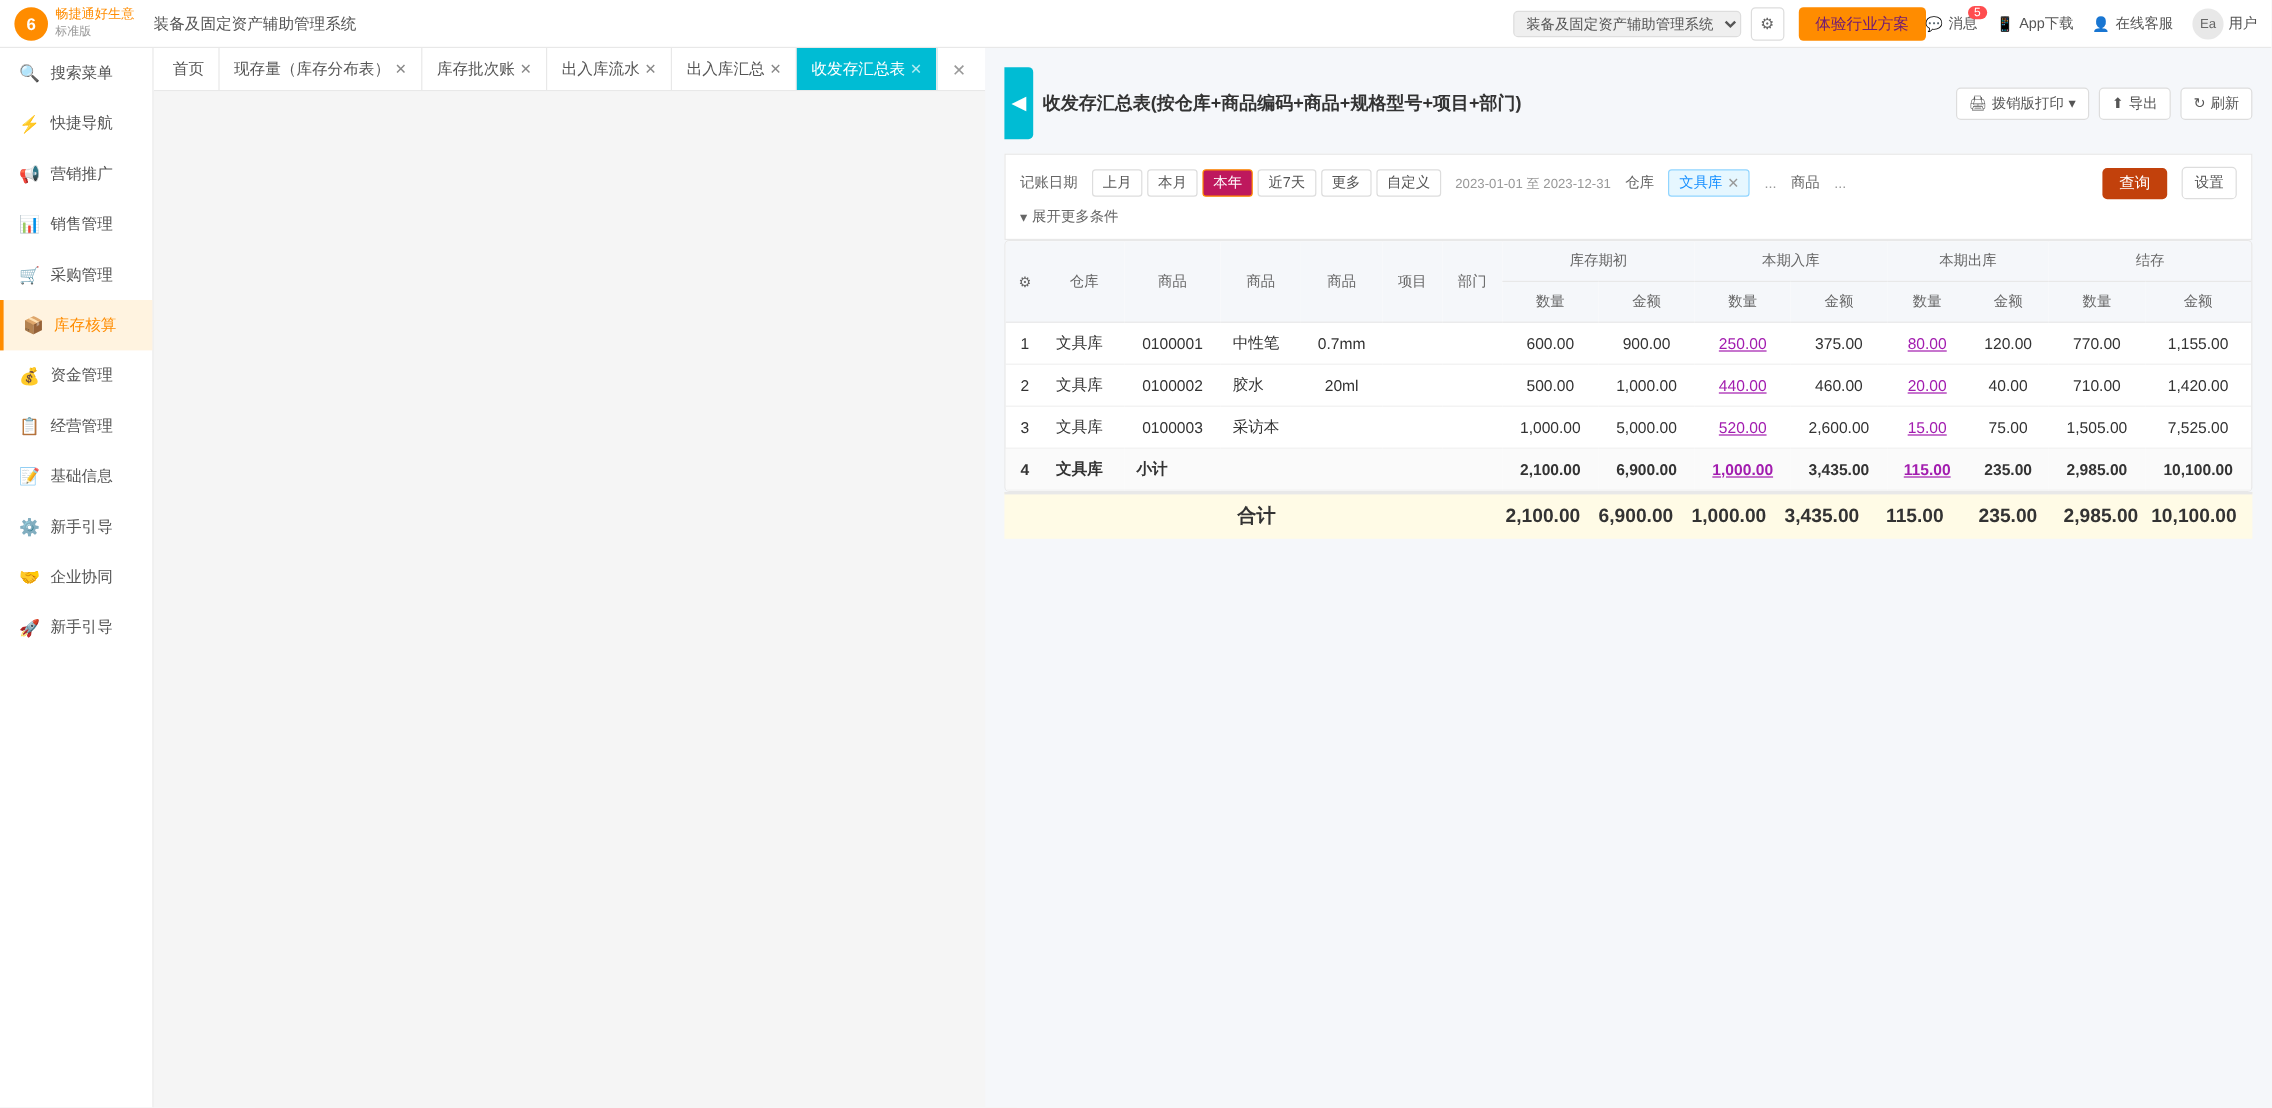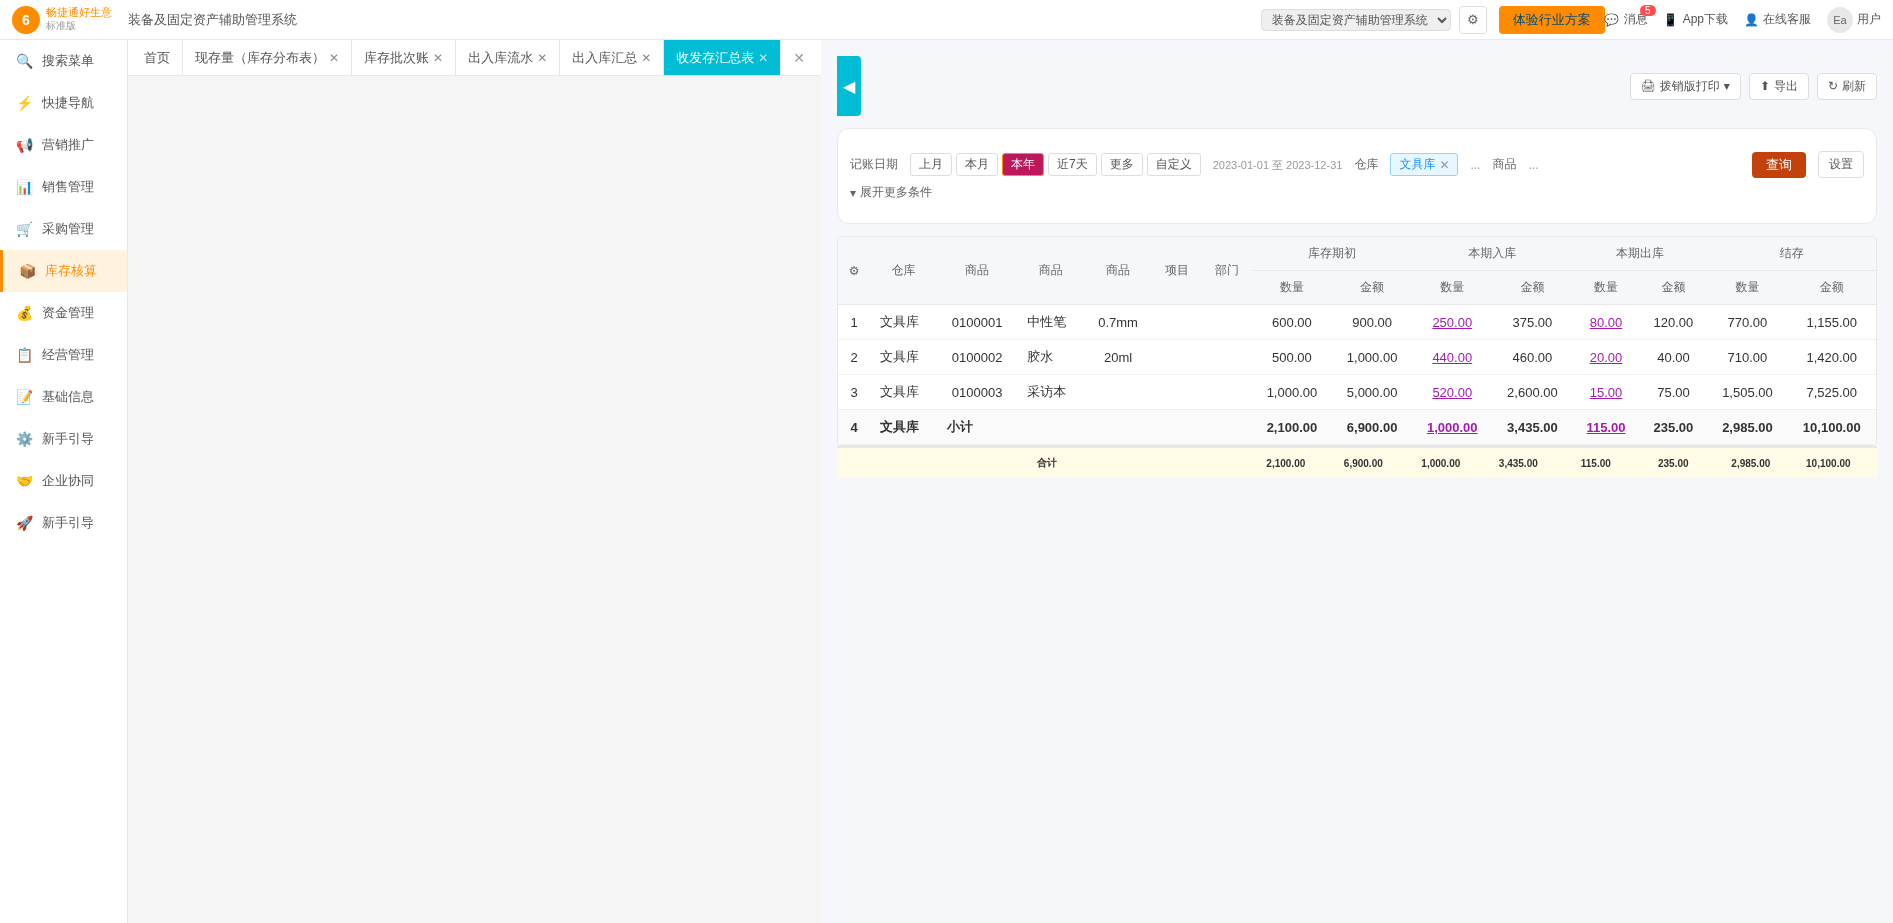--- a/index.html
+++ b/index.html
@@ -13,21 +13,21 @@
     .content-area { flex: 1; display: flex; flex-direction: row; overflow: hidden; }
 
     
     .logo-area { display: flex; align-items: center; gap: 6px; margin-right: 16px; }
     .logo-icon { width: 28px; height: 28px; background: #ff8c00; border-radius: 50%; display: flex; align-items: center; justify-content: center; color: white; font-size: 14px; font-weight: bold; }
     .logo-text { font-size: 11px; color: #ff8c00; line-height: 1.2; }
     .logo-badge { font-size: 10px; color: #999; }
     .system-title { font-size: 13px; color: #555; flex: 1; }
     .top-bar-select { border: 1px solid #ddd; border-radius: 4px; padding: 2px 6px; font-size: 12px; color: #555; margin-right: 8px; }
     .settings-btn { width: 28px; height: 28px; border: 1px solid #ddd; border-radius: 4px; display: flex; align-items: center; justify-content: center; cursor: pointer; margin-right: 12px; color: #666; }
-    .trial-btn { background: #ff8c00; color: #0c4a6e; border: none; border-radius: 4px; padding: 5px 14px; font-size: 13px; cursor: pointer; margin-right: auto; }
+    .trial-btn { background: #ff8c00; color: #701a75; border: none; border-radius: 4px; padding: 5px 14px; font-size: 13px; cursor: pointer; margin-right: auto; }
     .top-bar-actions { display: flex; align-items: center; gap: 16px; }
     .action-item { display: flex; align-items: center; gap: 4px; color: #555; font-size: 12px; cursor: pointer; position: relative; }
     .badge { position: absolute; top: -6px; right: -8px; background: #ff4d4f; color: white; border-radius: 8px; font-size: 10px; padding: 0 4px; min-width: 16px; text-align: center; }
     .user-avatar { width: 26px; height: 26px; background: #e8e8e8; border-radius: 50%; display: flex; align-items: center; justify-content: center; font-size: 11px; color: #666; }
     .sidebar-item { display: flex; align-items: center; gap: 8px; padding: 12px 16px; cursor: pointer; color: #555; font-size: 13px; }
     .sidebar-item.active { background: #fff3e0; color: #ff8c00; border-left: 3px solid #ff8c00; }
     .sidebar-icon { width: 18px; height: 18px; display: flex; align-items: center; justify-content: center; font-size: 14px; flex-shrink: 0; }
 
     
     .tab-bar { display: flex; align-items: center; background: #fff; border-bottom: 1px solid #e8e8e8; padding: 0 4px; height: 36px; flex-shrink: 0; }
@@ -39,21 +39,21 @@
     
     .page-content { flex: 1; padding: 16px; overflow: auto; background: #f5f7fa; }
     .page-header { display: flex; align-items: center; justify-content: space-between; margin-bottom: 12px; }
     .page-title { font-size: 15px; font-weight: bold; color: #333; }
     .header-actions { display: flex; gap: 8px; }
     .btn-outline { border: 1px solid #ddd; background: white; border-radius: 4px; padding: 4px 10px; font-size: 12px; cursor: pointer; display: flex; align-items: center; gap: 4px; color: #555; }
     .btn-primary { background: #c2410c; color: white; border: none; border-radius: 4px; padding: 4px 14px; font-size: 13px; cursor: pointer; }
     .btn-settings { border: 1px solid #ddd; background: white; border-radius: 4px; padding: 4px 10px; font-size: 12px; cursor: pointer; color: #555; }
 
     
-    .filter-bar { background: white; border-radius: 12px; padding: 22px 12px; margin-bottom: 12px; border: 1px solid #e8e8e8; }
+    .filter-bar { background: white; border-radius: 0; padding: 10px 12px; border: 1px solid #e8e8e8; }
     .filter-row { display: flex; align-items: center; gap: 12px; flex-wrap: wrap; }
     .filter-label { color: #666; font-size: 12px; }
     .date-filter-group { display: flex; gap: 4px; }
     .date-btn { padding: 2px 8px; font-size: 12px; border: 1px solid #ddd; border-radius: 3px; cursor: pointer; background: white; color: #555; }
     .date-btn.active { background: #be185d; color: white; border-color: #ff8c00; }
     .date-range { font-size: 11px; color: #999; margin-top: 2px; }
     .warehouse-tag { display: flex; align-items: center; gap: 4px; background: #e6f7ff; border: 1px solid #91d5ff; border-radius: 3px; padding: 2px 8px; font-size: 12px; color: #1890ff; }
     .warehouse-tag-close { cursor: pointer; color: #999; }
     .filter-more { color: #999; font-size: 12px; cursor: pointer; }
     .expand-btn { display: flex; align-items: center; gap: 4px; color: #666; font-size: 12px; cursor: pointer; margin-top: 6px; }
@@ -62,21 +62,21 @@
     .table-container { background: white; border-radius: 4px; border: 1px solid #e8e8e8; overflow: hidden; }
     table { width: 100%; border-collapse: collapse; }
     thead th { background: #f5f7fa; padding: 8px 10px; text-align: center; font-size: 12px; color: #666; font-weight: normal; border-bottom: 1px solid #e8e8e8; white-space: nowrap; }
     tbody td { padding: 8px 10px; text-align: center; font-size: 13px; border-bottom: 1px solid #f0f0f0; white-space: nowrap; }
     tbody td.left { text-align: left; }
     .subtotal-row td { font-weight: bold; background: #fafafa; }
     .link-text { color: #a21caf; text-decoration: underline; cursor: pointer; }
     .settings-col { width: 32px; }
 
     
-    .total-bar { background: #fffbe6; border-top: 2px solid #e8e8e8; padding: 8px 10px; display: flex; align-items: center; font-size: 10px; font-weight: bold; }
+    .total-bar { background: #fffbe6; border-top: 2px solid #e8e8e8; padding: 8px 10px; display: flex; align-items: center; font-size: 16px; font-weight: bold; justify-content: flex-end; }
 
     .arrow-btn { width: 24px; height: 60px; background: #00bcd4; color: white; border: none; border-radius: 0 4px 4px 0; cursor: pointer; display: flex; align-items: center; justify-content: center; font-size: 16px; }
   </style>
 </head>
 <body>
 
 <div class="app-wrapper">
 
   <div class="top-bar">
     <div class="logo-area">
@@ -193,20 +193,21 @@
           <span class="tab-close">✕</span>
         </div>
         <span class="tab-close-main">✕</span>
       </div>
 
       <div class="page-content">
 
         <div class="page-header">
           <div style="display:flex;align-items:center;gap:8px;">
             <button class="arrow-btn">◀</button>
+            <span class="page-title">收发存汇总表(按仓库+商品编码+商品+规格型号+项目+部门)</span>
           </div>
           <div class="header-actions">
             <button class="btn-outline">
               <span>🖨</span>
               <span>拨销版打印</span>
               <span>▾</span>
             </button>
             <button class="btn-outline">
               <span>⬆</span>
               <span>导出</span>

